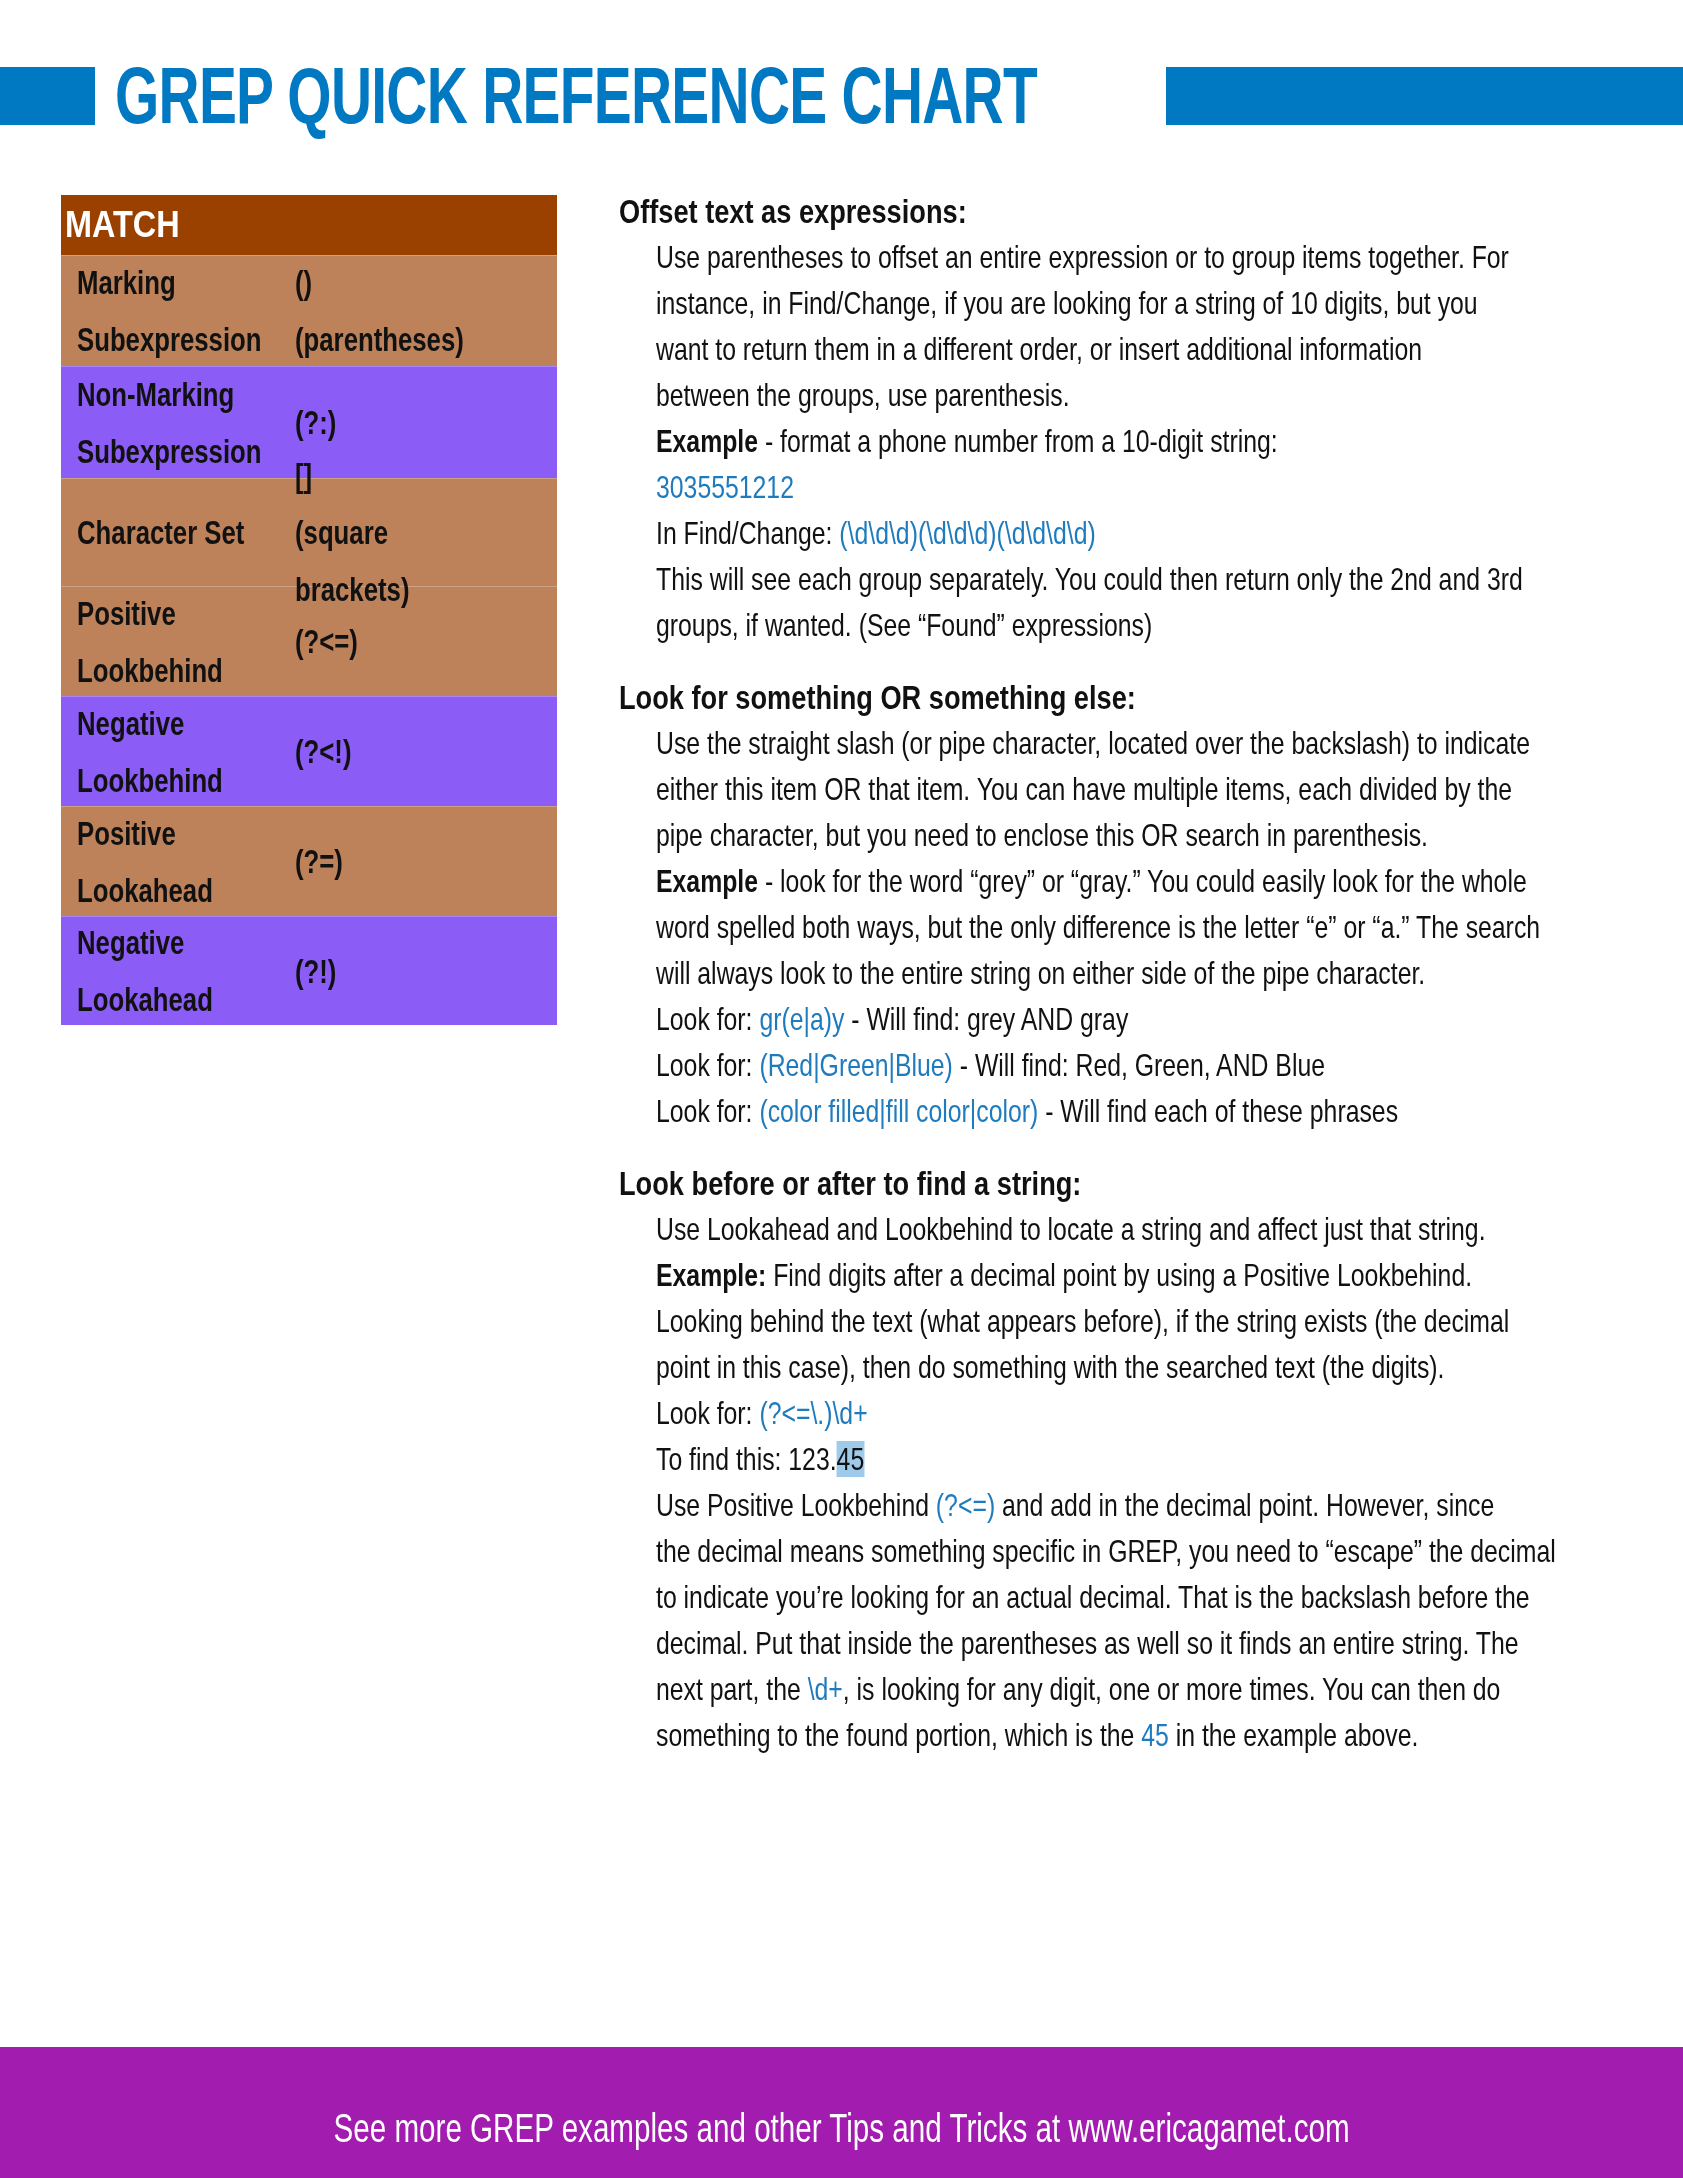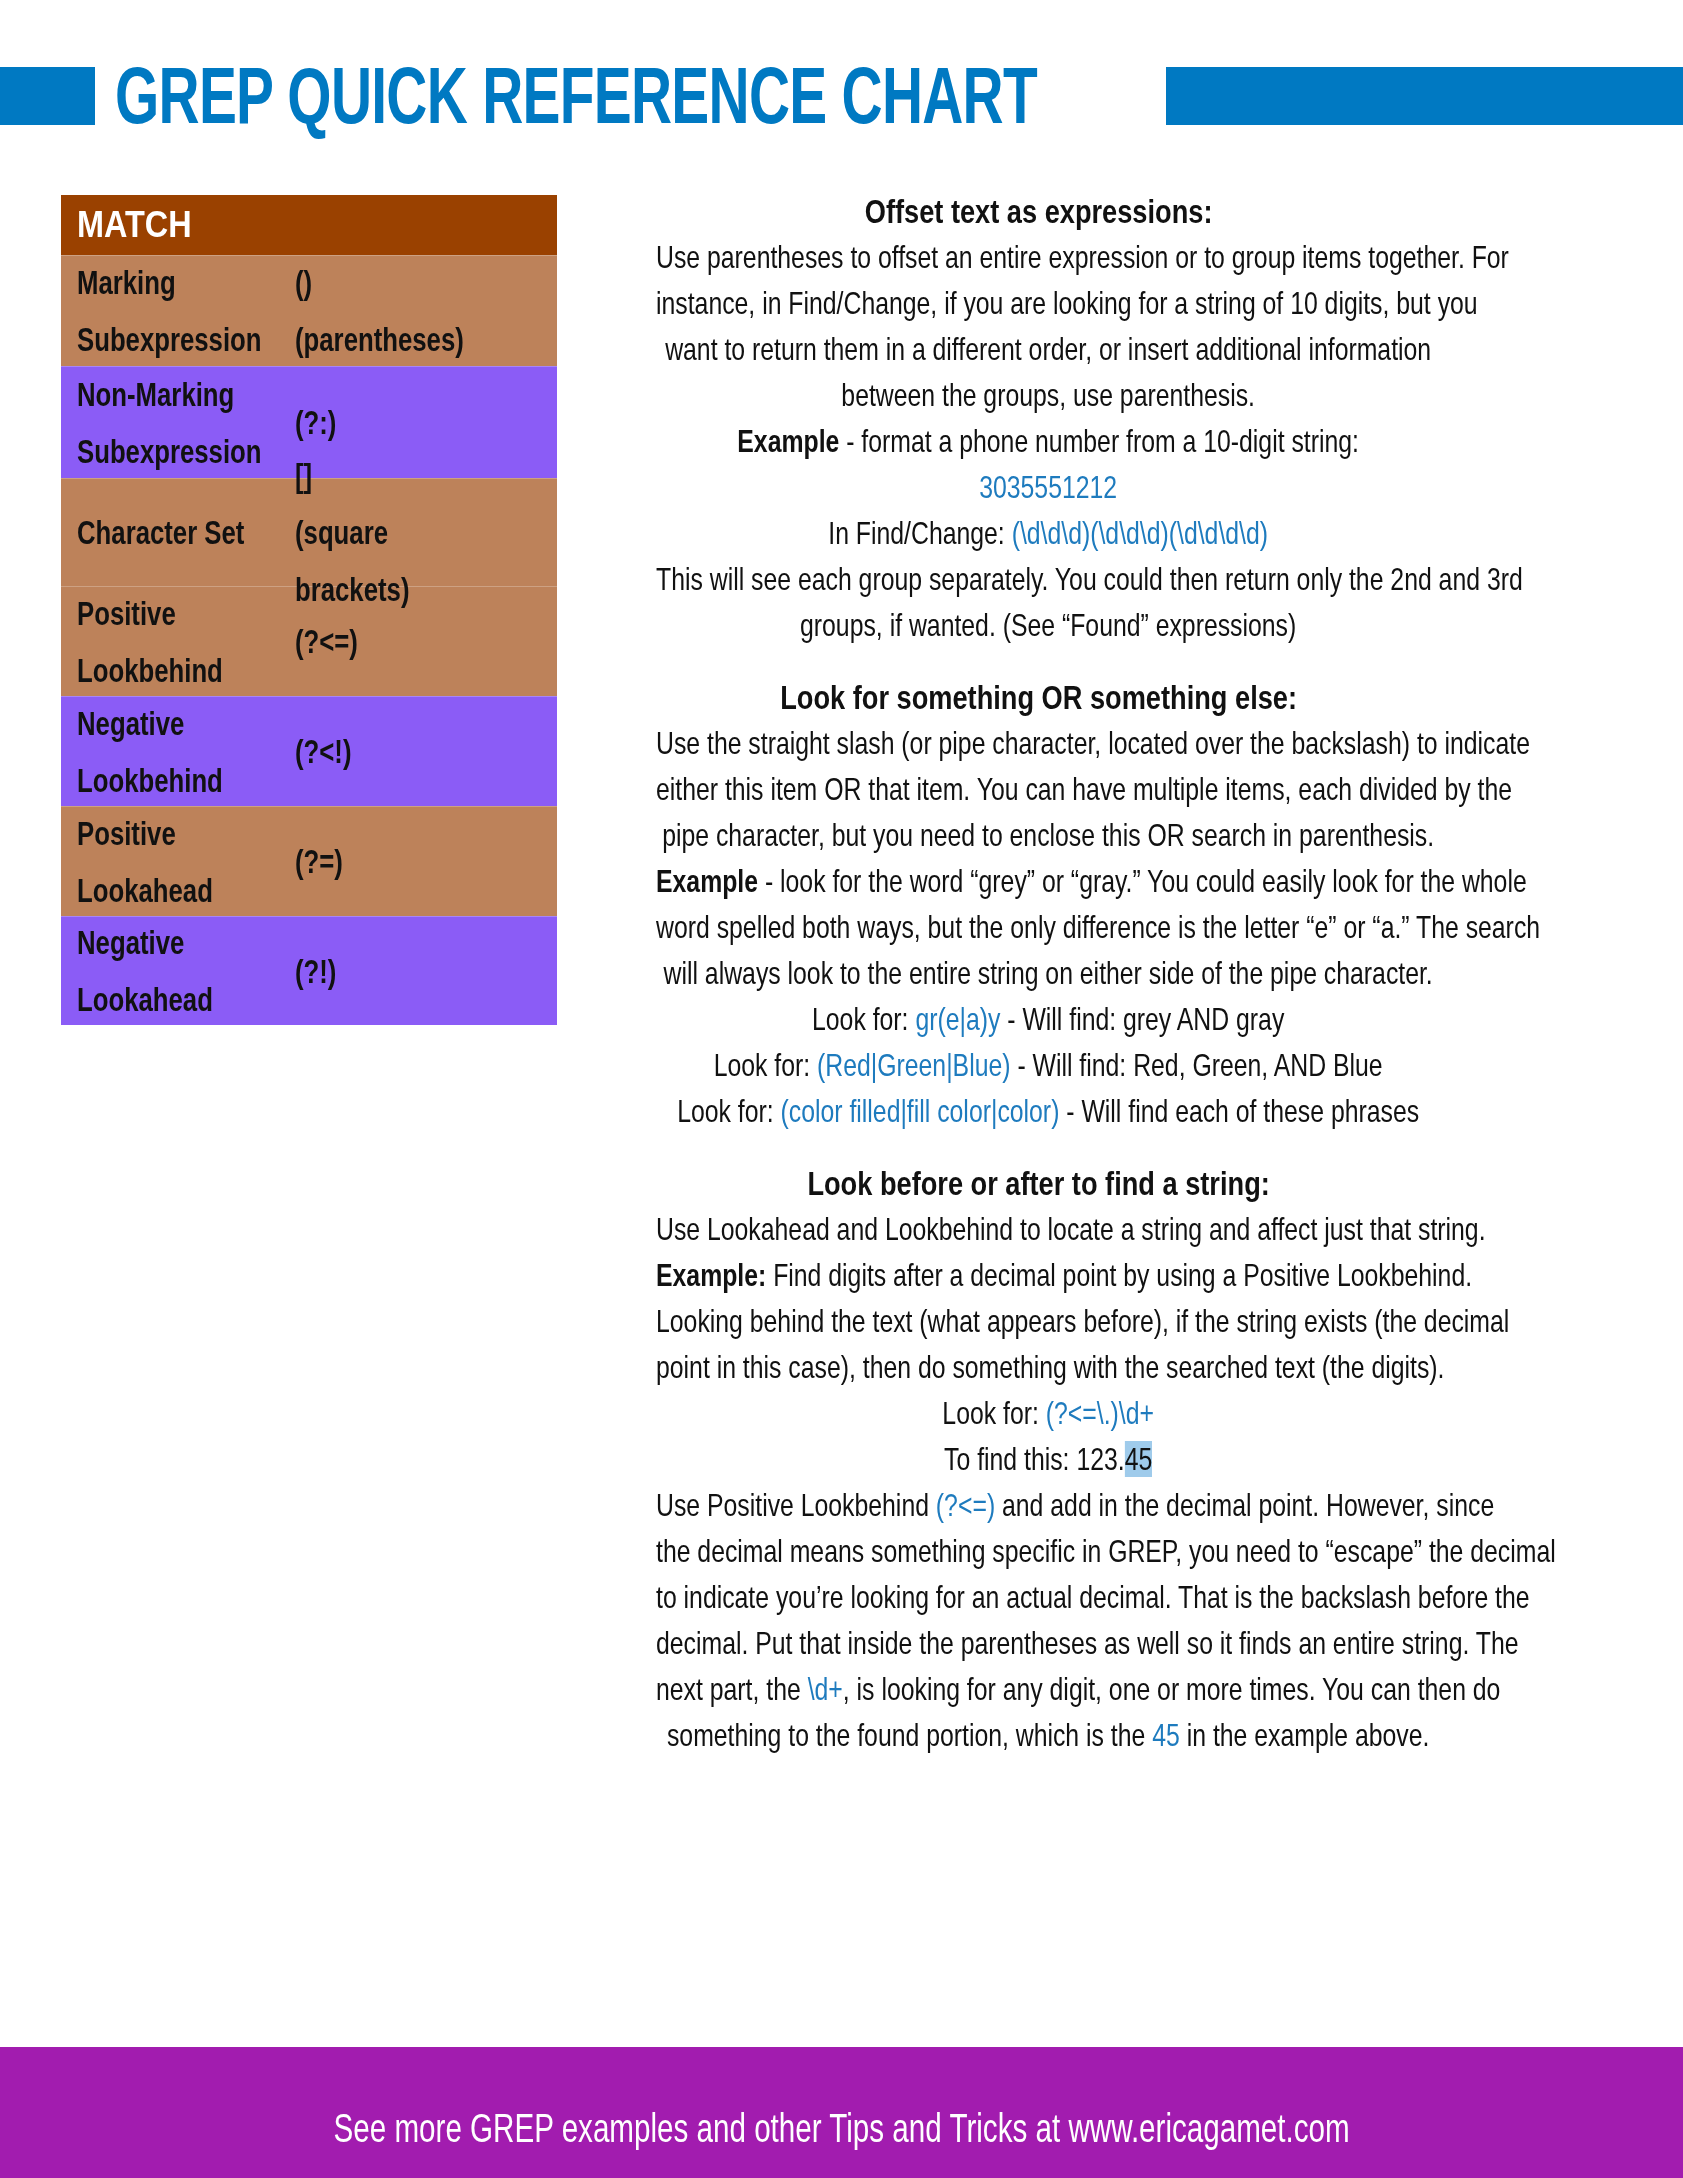--- a/index.html
+++ b/index.html
@@ -24,36 +24,36 @@
 
   
   .match-table {
     position:absolute; left:61px; top:195px; width:496px;
     border-collapse:collapse;
     font-family:"Liberation Sans", sans-serif;
   }
   .match-header {
     height:60px; background:#9A4100; color:#fff;
     font-weight:bold; font-size:36px; letter-spacing:0px;
-    padding-left:16px; box-sizing:border-box; display:flex; align-items:center;
+    padding-left:4px; box-sizing:border-box; display:flex; align-items:center;
   }
   .match-header span { display:inline-block; transform:scaleX(0.9); transform-origin:left center; }
   .match-row { display:flex; align-items:center; box-sizing:border-box; border-top:1px solid rgba(255,255,255,0.25); }
   .match-row.dark { background:#BD825A; }
   .match-row.light { background:#8b5cf6; }
   .match-name, .match-syntax {
     font-size:33px; line-height:57px; color:#111; font-weight:bold;
     white-space:pre-line;
   }
   .match-name { width:234px; padding-left:16px; box-sizing:border-box; }
   .match-syntax { flex:1; }
   .match-name span, .match-syntax span { display:inline-block; transform:scaleX(0.78); transform-origin:left center; white-space:pre-line; }
 
   
-  .content { position:absolute; left:619px; top:188px; width:1049px;text-align:center; }
+  .content { position:absolute; left:619px; top:188px; width:1049px; }
   .section { margin:0; }
   .section-heading {
     font-size:34px; line-height:46px; font-weight:bold; margin:0;
     white-space:nowrap; transform:scaleX(0.80); transform-origin:left center;
     color:#111;
   }
   .section-body { padding-left:37px; }
   .line {
     font-size:32px; line-height:46px; white-space:nowrap;
     transform:scaleX(0.775); transform-origin:left center;

